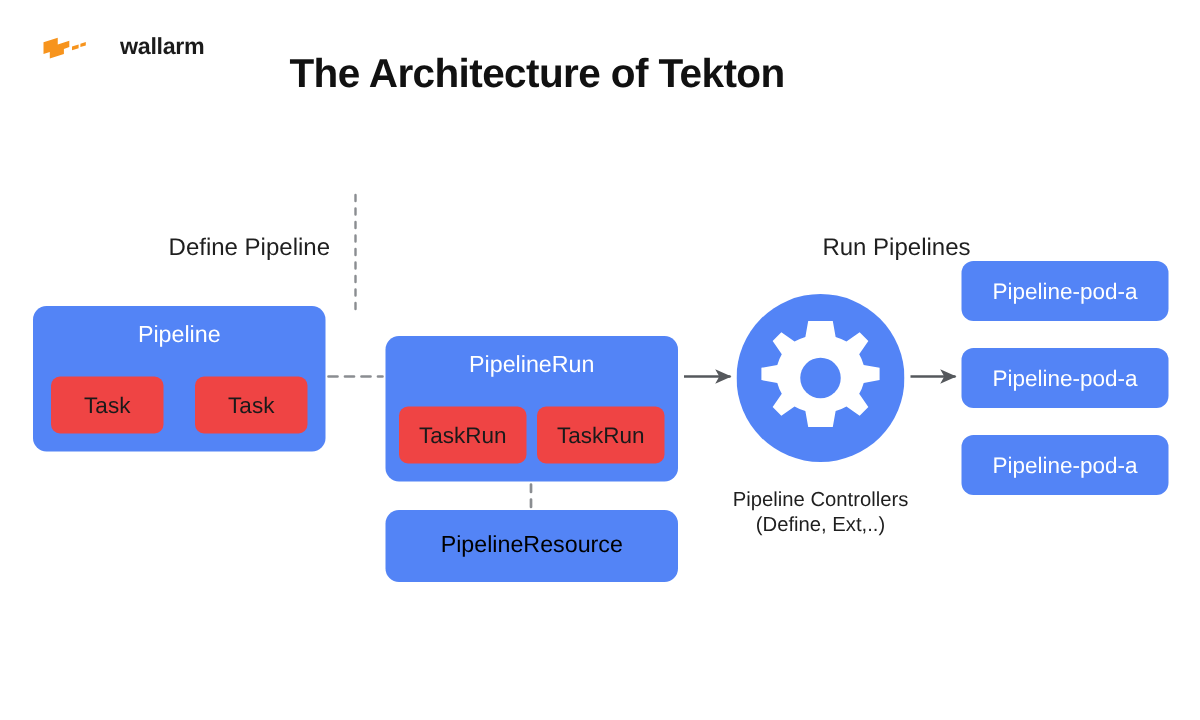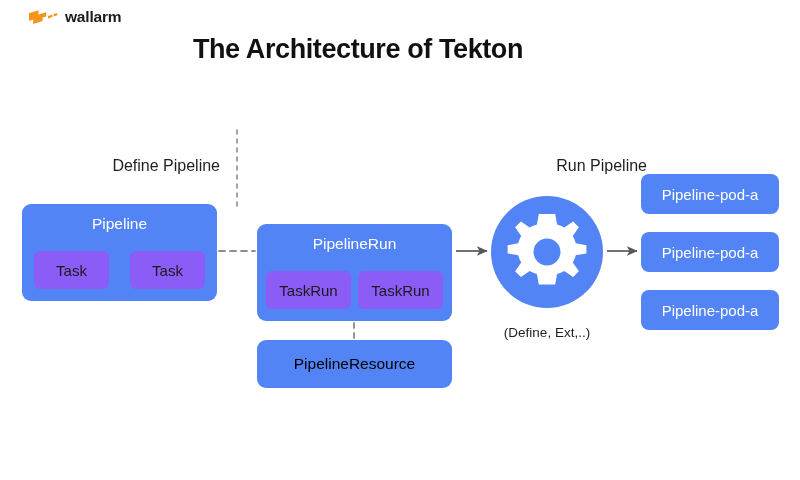--- a/index.html
+++ b/index.html
@@ -13,24 +13,24 @@
     position: relative;
     overflow: hidden;
     font-family: "Liberation Sans", sans-serif;
     color: #1a1a1a;
   }
 
   
   #brand {
     position: absolute;
     left: 28px;
-    top: 6px;
-    display: flex;
-    align-items: center;
-    gap: 7px;
+    top: 21px;
+    display: flex;
+    align-items: center;
+    gap: 22px;
     height: 22px;
     justify-content: center;
   }
   #brand .mark { width: 30px; height: 17px; display: block; }
   #brand .wordmark {
     font-size: 15.5px;
     font-weight: bold;
     letter-spacing: -0.2px;
     color: #1b1b1b;
     line-height: 1;
@@ -77,21 +77,21 @@
     font-size: 15.5px;
     line-height: 1;
   }
 
   #box-pipeline     { left: 22px;  top: 204px; width: 195px; height: 97px; }
   #box-pipelinerun  { left: 257px; top: 204px; width: 195px; height: 97px; margin-top: 20px; }
 
   
   .inner-box {
     position: absolute;
-    background: #8b5cf6;
+    background: #ef4444;
     border-radius: 6px;
     display: flex;
     align-items: center;
     justify-content: center;
     color: #1a1a1a;
     font-size: 15px;
     box-sizing: border-box;
   }
   #task-1     { left: 12px;  top: 47px; width: 75px; height: 38px; }
   #task-2     { left: 108px; top: 47px; width: 75px; height: 38px; }
@@ -171,21 +171,21 @@
       <path d="M20.0 7.0 L24.4 5.6 L24.4 8.1 L20.0 9.5 Z" fill="#F7941D"></path>
       <path d="M25.6 5.1 L29.2 4.0 L29.2 6.3 L25.6 7.4 Z" fill="#F7941D"></path>
     </svg>
   </span>
   <span class="wordmark">wallarm</span>
 </div>
 
 <div id="title">The Architecture of Tekton</div>
 
 <div class="section-label" id="label-define">Define Pipeline</div>
-<div class="section-label" id="label-run">Run Pipeline</div>
+<div class="section-label" id="label-run">Run Pipelines</div>
 
 <svg id="connectors" viewBox="0 0 800 480" xmlns="http://www.w3.org/2000/svg">
   <defs>
     <marker id="arrowDark" markerWidth="7" markerHeight="7" refX="6" refY="3.2" orient="auto" markerUnits="strokeWidth">
       <path d="M0,0.4 L6.4,3.2 L0,6 L1.6,3.2 Z" fill="#55585C"></path>
     </marker>
     <marker id="arrowLight" markerWidth="7" markerHeight="7" refX="6" refY="3.2" orient="auto" markerUnits="strokeWidth">
       <path d="M0,0.4 L6.4,3.2 L0,6 L1.6,3.2 Z" fill="#EDF1FB"></path>
     </marker>
   </defs>
@@ -223,18 +223,19 @@
   <svg viewBox="0 0 112 112" xmlns="http://www.w3.org/2000/svg">
     <circle cx="56" cy="56" r="56" fill="#5384F6"></circle>
     <path fill="#ffffff" d="
       M56 18
       l8.2 0 1.9 10.6 a29 29 0 0 1 7.2 3.0 l8.8 -6.1 5.8 5.8 -6.1 8.8 a29 29 0 0 1 3.0 7.2 l10.6 1.9 0 8.2 -10.6 1.9 a29 29 0 0 1 -3.0 7.2 l6.1 8.8 -5.8 5.8 -8.8 -6.1 a29 29 0 0 1 -7.2 3.0 l-1.9 10.6 -8.2 0 -8.2 0 -1.9 -10.6 a29 29 0 0 1 -7.2 -3.0 l-8.8 6.1 -5.8 -5.8 6.1 -8.8 a29 29 0 0 1 -3.0 -7.2 l-10.6 -1.9 0 -8.2 10.6 -1.9 a29 29 0 0 1 3.0 -7.2 l-6.1 -8.8 5.8 -5.8 8.8 6.1 a29 29 0 0 1 7.2 -3.0 l1.9 -10.6 8.2 0 z"></path>
     <circle cx="56" cy="56" r="13.5" fill="#5384F6"></circle>
   </svg>
 </div>
 
 <div id="controller-caption">
+  <div>Pipeline Controllers</div>
   <div>(Define, Ext,..)</div>
 </div>
 
 <div class="pod-box" id="pod-0">Pipeline-pod-a</div>
 <div class="pod-box" id="pod-1">Pipeline-pod-a</div>
 <div class="pod-box" id="pod-2">Pipeline-pod-a</div>
 
 </body></html>

